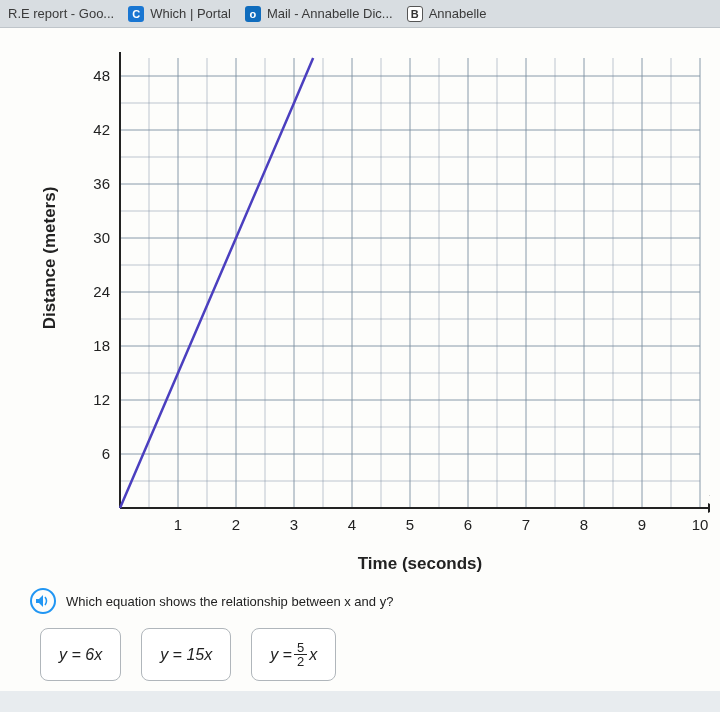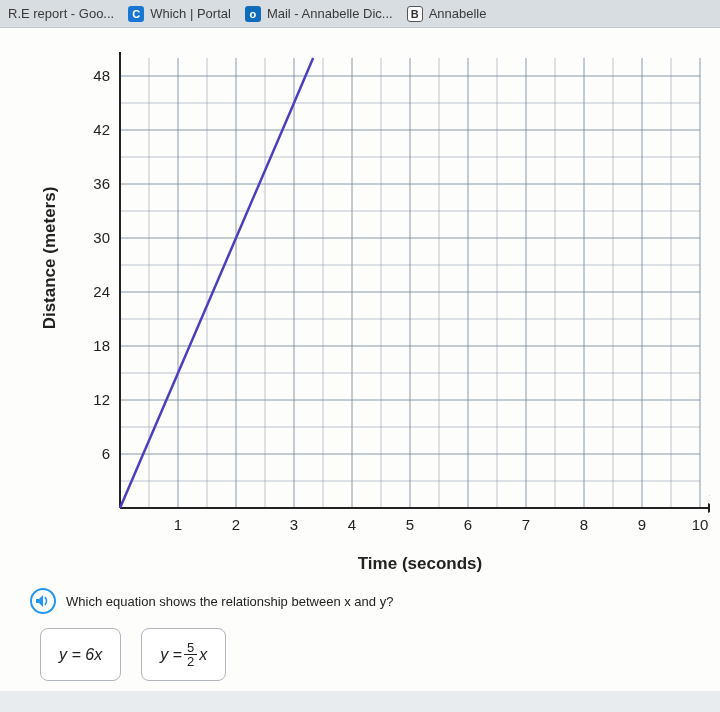--- a/index.html
+++ b/index.html
@@ -184,20 +184,21 @@
       <svg width="16" height="14" viewBox="0 0 16 14">
           <path d="M1 5 L4 5 L8 1 L8 13 L4 9 L1 9 Z" fill="#2196f3"></path>
           <path d="M10 3 Q13 7 10 11" stroke="#2196f3" fill="none" stroke-width="1.5"></path>
         </svg>
     </div>
     <span>Which equation shows the relationship between x and y?</span>
   </div>
 
   <div class="answers">
     <button class="ans-btn">y = 6x</button>
+    <button class="ans-btn">y = 15x</button>
     <button class="ans-btn">
       <span>y = </span>
       <span class="frac">
         <span class="n">5</span>
         <span class="d">2</span>
       </span>
       <span>x</span>
     </button>
   </div>
 

